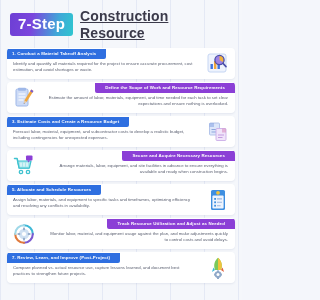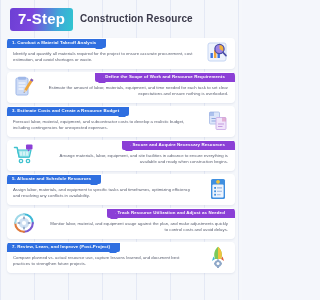--- a/index.html
+++ b/index.html
@@ -19,40 +19,42 @@
     position: absolute; inset: 0;
     background-image:
       linear-gradient(to right, rgba(120,140,200,.13) 1px, transparent 1px);
     background-size: 34px 100%;
     pointer-events: none;
   }
   .header {
     position: relative;
     display: flex;
     align-items: center;
+    justify-content: center;
     gap: 7px;
     padding: 8px 10px 7px 10px;
   }
   .badge {
     background: linear-gradient(100deg, #6d3fd4 0%, #7b46dd 35%, #3fa8d8 75%, #2fc6cf 100%);
     color: #fff;
     font-size: 15px;
     font-weight: 700;
     letter-spacing: .2px;
     padding: 3px 8px 4px 8px;
     border-radius: 3px;
     white-space: nowrap;
     line-height: 1.05;
   }
   .title {
     color: #3b3a4a;
-    font-size: 10px;
+    font-size: 14px;
     font-weight: 700;
     line-height: 1.18;
     letter-spacing: .1px;
+    text-decoration: underline;
   }
   .steps {
     position: relative;
     padding: 0 7px;
     display: flex;
     flex-direction: column;
     gap: 3px;
   }
   .card {
     position: relative;

